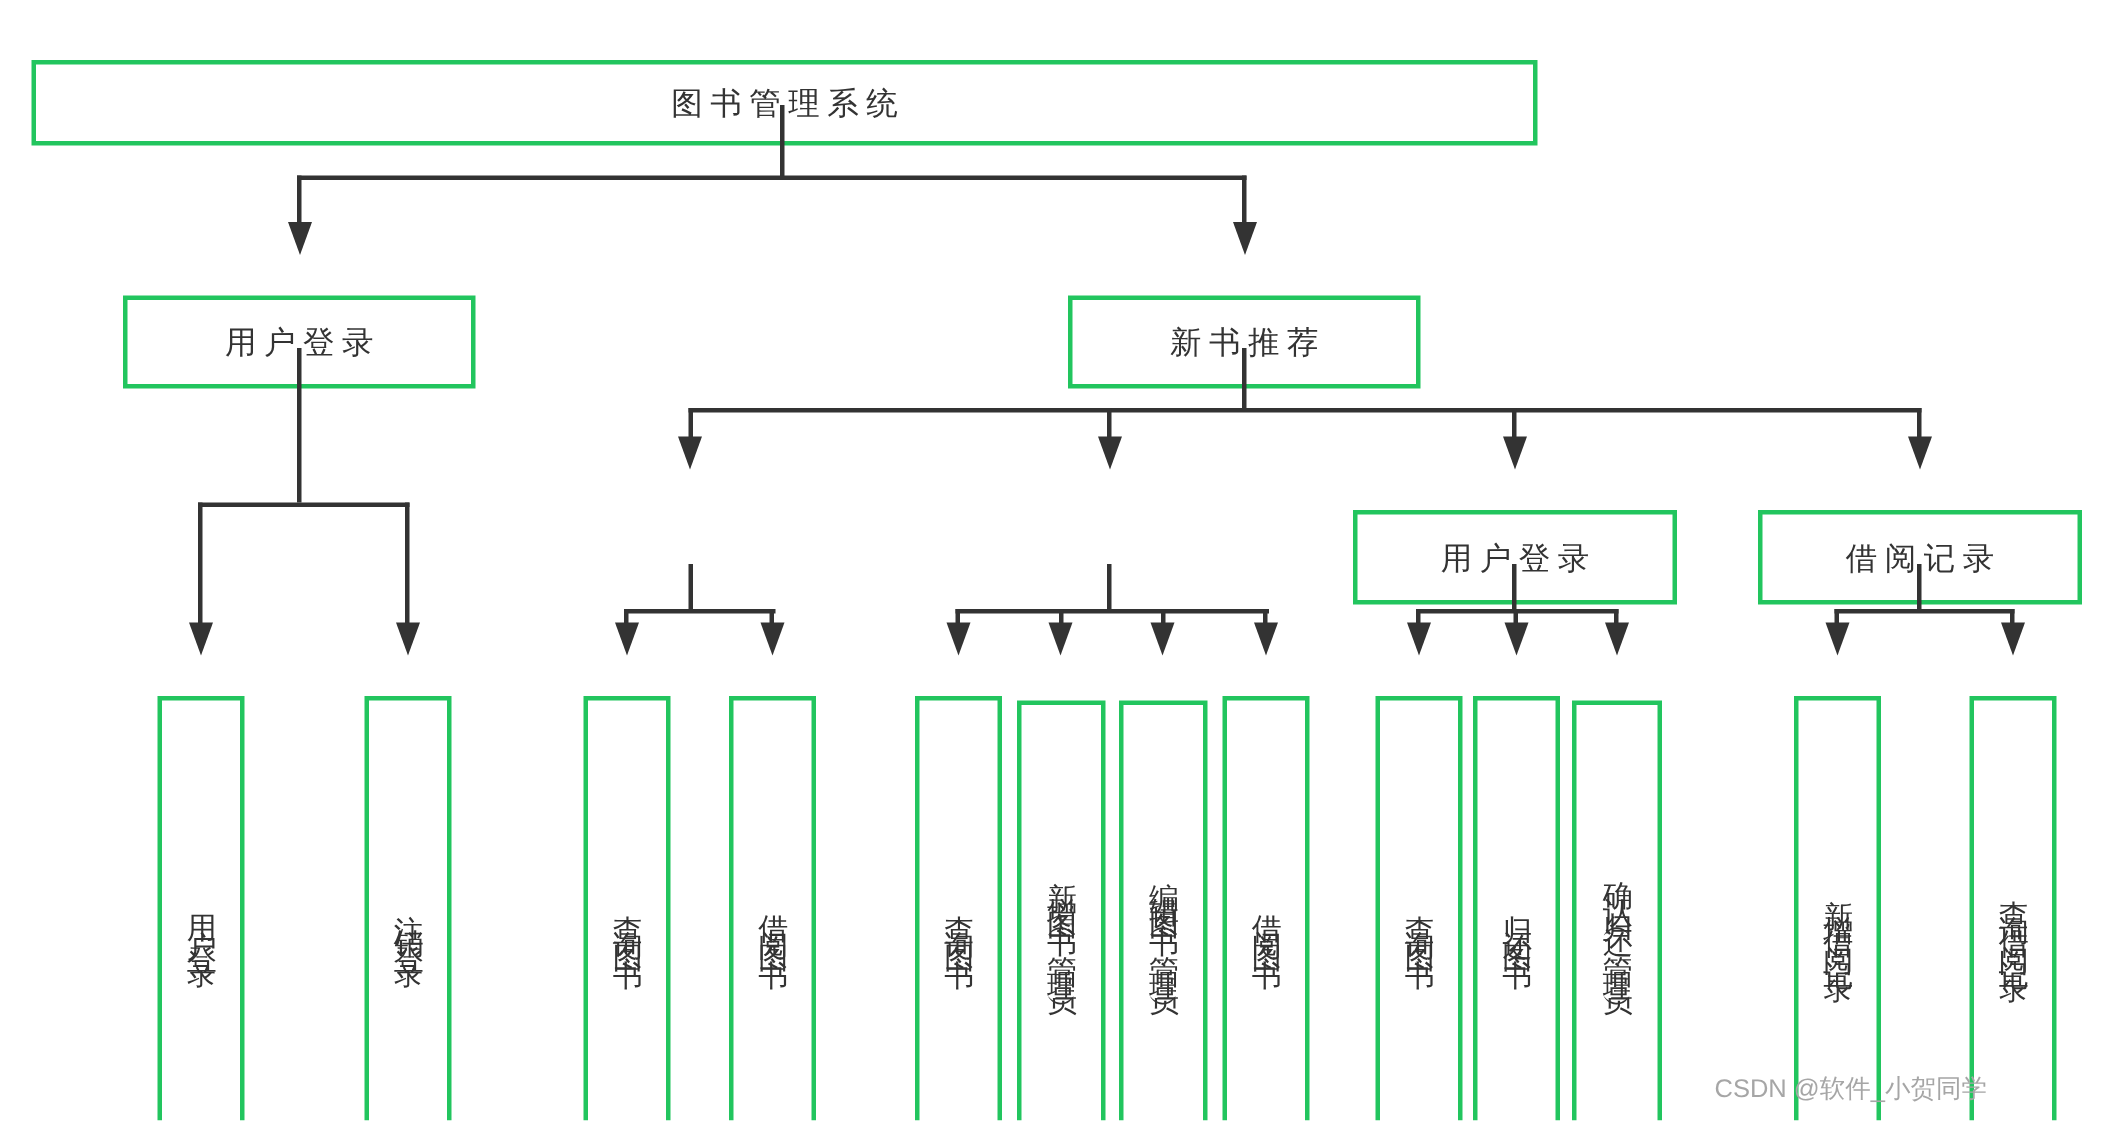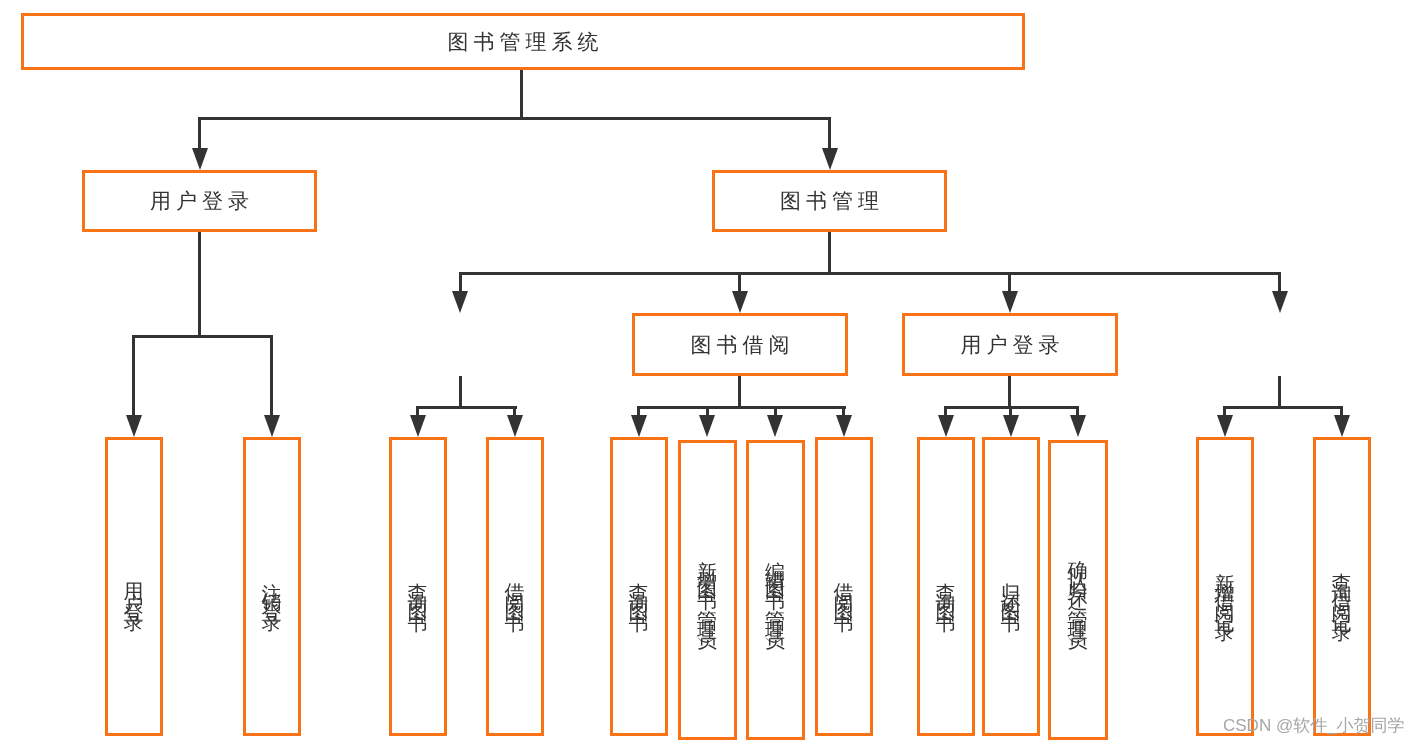--- a/index.html
+++ b/index.html
@@ -6,26 +6,27 @@
   .canvas{
     position:relative;
     width:1405px;height:747px;
     background:#ffffff;
     font-family:"Liberation Sans",sans-serif;
     overflow:hidden;
   }
   .box{
     position:absolute;
     background:#ffffff;
-    border:3px solid #f97316;
+    border:3px solid #22c55e;
     box-sizing:border-box;
     display:flex;
     align-items:center;
     justify-content:center;
     color:#333333;
+    margin-top:27px;
   }
   .h{
     font-size:21px;
     letter-spacing:5px;
     text-indent:5px;
     white-space:nowrap;
   }
   .v{
     writing-mode:vertical-rl;
     text-orientation:mixed;
@@ -39,21 +40,21 @@
   }
   .ar{
     position:absolute;
     width:0;height:0;
     border-left:8px solid transparent;
     border-right:8px solid transparent;
     border-top:22px solid #333333;
   }
   .watermark{
     position:absolute;
-    left:1223px;top:714px;
+    left:1143px;top:714px;
     font-size:17px;
     color:#a6a6a6;
     white-space:nowrap;
     z-index:5;
   }
 </style>
 </head>
 <body>
 
 <div class="canvas">
@@ -61,42 +62,42 @@
   <div class="box h" style="left:21px;top:13px;width:1004px;height:57px">图书管理系统</div>
 
   <div class="ln" style="left:520px;top:70px;width:3px;height:48px"></div>
   <div class="ln" style="left:198px;top:117px;width:633px;height:3px"></div>
   <div class="ln" style="left:198px;top:117px;width:3px;height:33px"></div>
   <div class="ar" style="left:192px;top:148px"></div>
   <div class="ln" style="left:828px;top:117px;width:3px;height:33px"></div>
   <div class="ar" style="left:822px;top:148px"></div>
 
   <div class="box h" style="left:82px;top:170px;width:235px;height:62px">用户登录</div>
-  <div class="box h" style="left:712px;top:170px;width:235px;height:62px">图书管理</div>
+  <div class="box h" style="left:712px;top:170px;width:235px;height:62px">新书推荐</div>
 
   <div class="ln" style="left:198px;top:232px;width:3px;height:103px"></div>
   <div class="ln" style="left:132px;top:335px;width:141px;height:3px"></div>
   <div class="ln" style="left:132px;top:335px;width:3px;height:82px"></div>
   <div class="ar" style="left:126px;top:415px"></div>
   <div class="ln" style="left:270px;top:335px;width:3px;height:82px"></div>
   <div class="ar" style="left:264px;top:415px"></div>
 
   <div class="ln" style="left:828px;top:232px;width:3px;height:40px"></div>
   <div class="ln" style="left:459px;top:272px;width:822px;height:3px"></div>
   <div class="ln" style="left:459px;top:272px;width:3px;height:21px"></div>
   <div class="ar" style="left:452px;top:291px"></div>
   <div class="ln" style="left:738px;top:272px;width:3px;height:21px"></div>
   <div class="ar" style="left:732px;top:291px"></div>
   <div class="ln" style="left:1008px;top:272px;width:3px;height:21px"></div>
   <div class="ar" style="left:1002px;top:291px"></div>
   <div class="ln" style="left:1278px;top:272px;width:3px;height:21px"></div>
   <div class="ar" style="left:1272px;top:291px"></div>
 
-  <div class="box h" style="left:632px;top:313px;width:216px;height:63px">图书借阅</div>
   <div class="box h" style="left:902px;top:313px;width:216px;height:63px">用户登录</div>
+  <div class="box h" style="left:1172px;top:313px;width:216px;height:63px">借阅记录</div>
 
   <div class="ln" style="left:459px;top:376px;width:3px;height:32px"></div>
   <div class="ln" style="left:416px;top:406px;width:101px;height:3px"></div>
   <div class="ln" style="left:416px;top:406px;width:3px;height:12px"></div>
   <div class="ar" style="left:410px;top:415px"></div>
   <div class="ln" style="left:513px;top:406px;width:3px;height:12px"></div>
   <div class="ar" style="left:507px;top:415px"></div>
 
   <div class="ln" style="left:738px;top:376px;width:3px;height:32px"></div>
   <div class="ln" style="left:637px;top:406px;width:209px;height:3px"></div>

